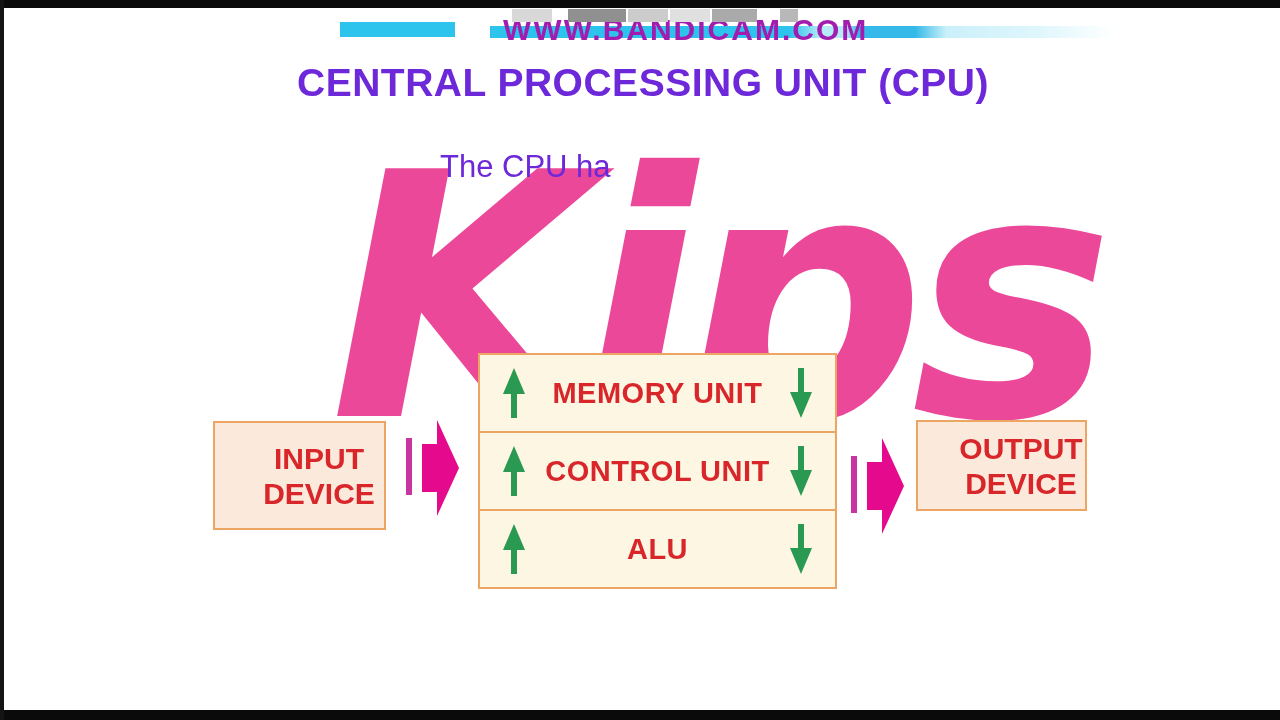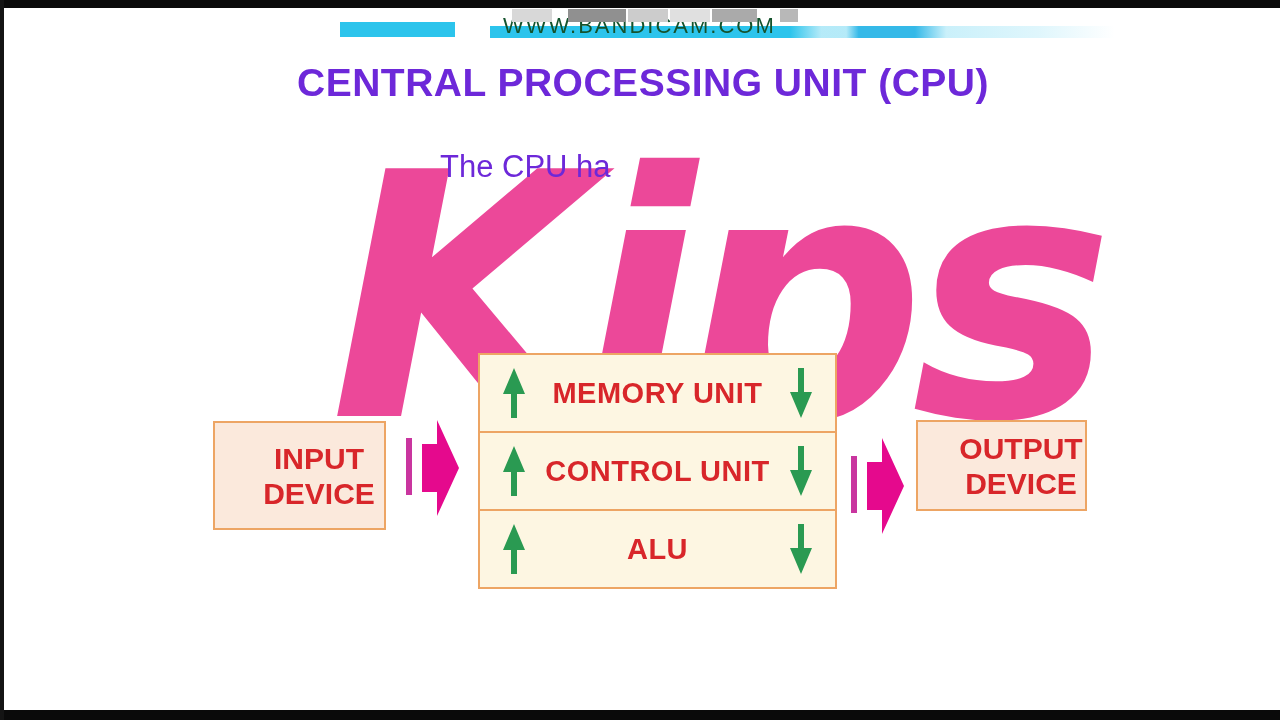--- a/index.html
+++ b/index.html
@@ -20,21 +20,21 @@
   }
   .wm-block{position:absolute;top:9px;height:13px;z-index:7;}
   .wm-b1{left:512px;width:40px;background:#d8d8d8;}
   .wm-b2{left:568px;width:58px;background:#909090;}
   .wm-b3{left:628px;width:40px;background:#cccccc;}
   .wm-b4{left:670px;width:40px;background:#e0e0e0;}
   .wm-b5{left:712px;width:45px;background:#aaaaaa;}
   .wm-b6{left:780px;width:18px;background:#b8b8b8;}
   .wm-text{
     position:absolute;left:503px;top:13px;z-index:6;white-space:nowrap;
-    font-size:22px;font-weight:normal;letter-spacing:2px;color:#14532d;filter:blur(.7px);
+    font-size:30px;font-weight:bold;letter-spacing:2px;color:#a21caf;filter:blur(.7px);
   }
 
   
   .kips{
     position:absolute;left:330px;top:128px;z-index:1;
     font-family:"DejaVu Sans",sans-serif;font-style:italic;font-weight:bold;
     font-size:340px;line-height:1;color:#ec4899;letter-spacing:-14px;
     user-select:none;
   }
 

